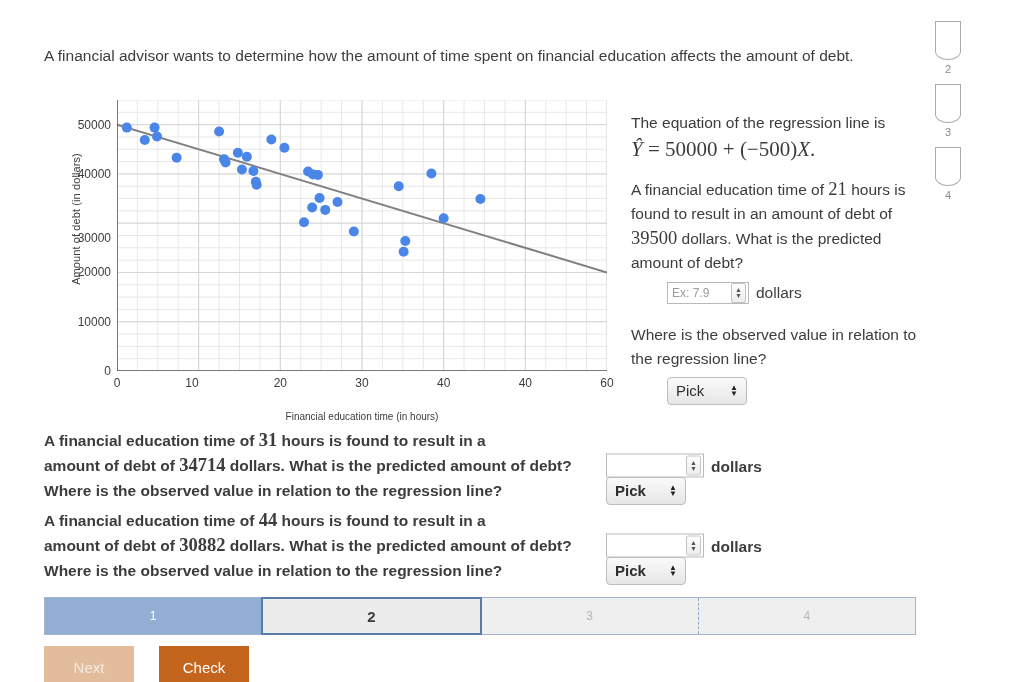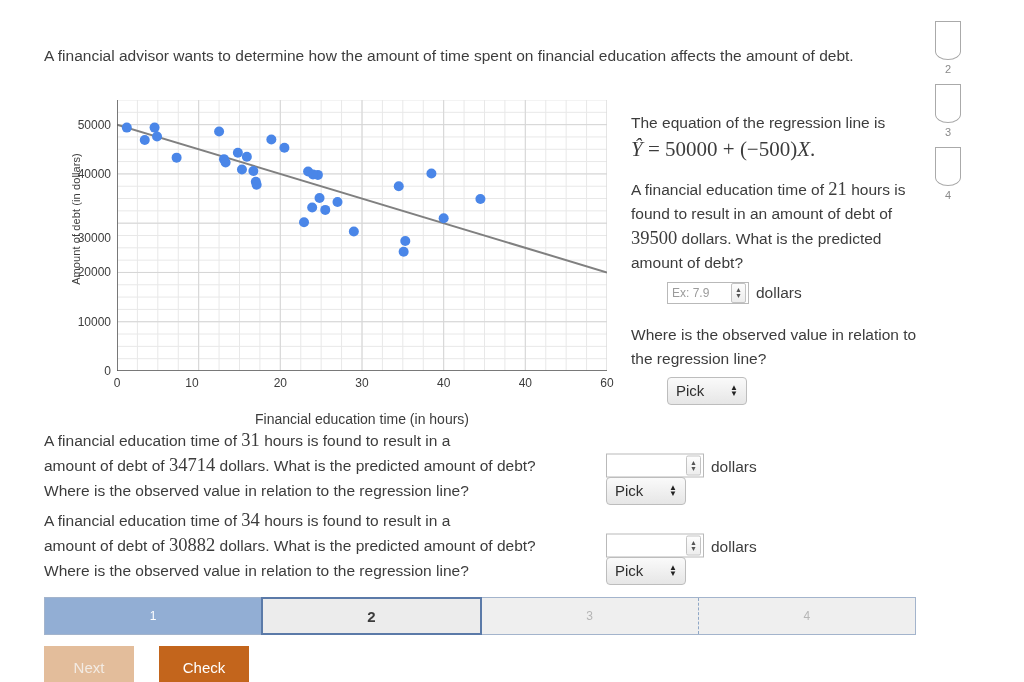--- a/index.html
+++ b/index.html
@@ -42,21 +42,21 @@
     text-align: center;
     font-size: 11px;
     color: #3c3c3c;
     letter-spacing: .1px;
   }
   .x-axis-title {
     position: absolute;
     left: 73px; top: 318px;
     width: 490px;
     text-align: center;
-    font-size: 14px;
+    font-size: 10px;
     color: #3c3c3c;
   }
   .plot {
     position: absolute;
     left: 73px; top: 7px;
     width: 490px; height: 271px;
   }
   .plot svg { display: block; }
   .ytick-label {
     position: absolute;
@@ -154,21 +154,21 @@
   }
   .pick .arrows {
     display: flex; flex-direction: column;
     line-height: 6px; font-size: 8px; color: #222;
   }
 
   
   .lower { position: absolute; left: 44px; width: 880px; font-size: 15.5px; }
   #lower1 { top: 395px; }
   #lower2 { top: 475px; }
-  .lower .line { line-height: 25px; position: relative; }
+  .lower .line { line-height: 25px; position: relative; font-weight: bold; }
   .lower .inline-ctrl {
     position: absolute;
     left: 562px;
     top: 50%;
     transform: translateY(-50%);
     display: flex; align-items: center; gap: 7px;
   }
   .lower .inline-pick {
     position: absolute;
     left: 562px;
@@ -475,21 +475,21 @@
               <span>▼</span>
             </span>
         </span>
       </span>
     </div>
   </div>
 
   <div class="lower" id="lower2">
     <div class="line">
       <span>A financial education time of</span>
-      <span class="mathnum">34</span>
+      <span class="mathnum">44</span>
       <span>hours is found to result in a</span>
     </div>
     <div class="line">
       <span>amount of debt of</span>
       <span class="mathnum">30882</span>
       <span>dollars. What is the predicted amount of debt?</span>
       <span class="inline-ctrl">
         <span class="num-input wide-input">
           <span class="ph"></span>
           <span class="spinner">

